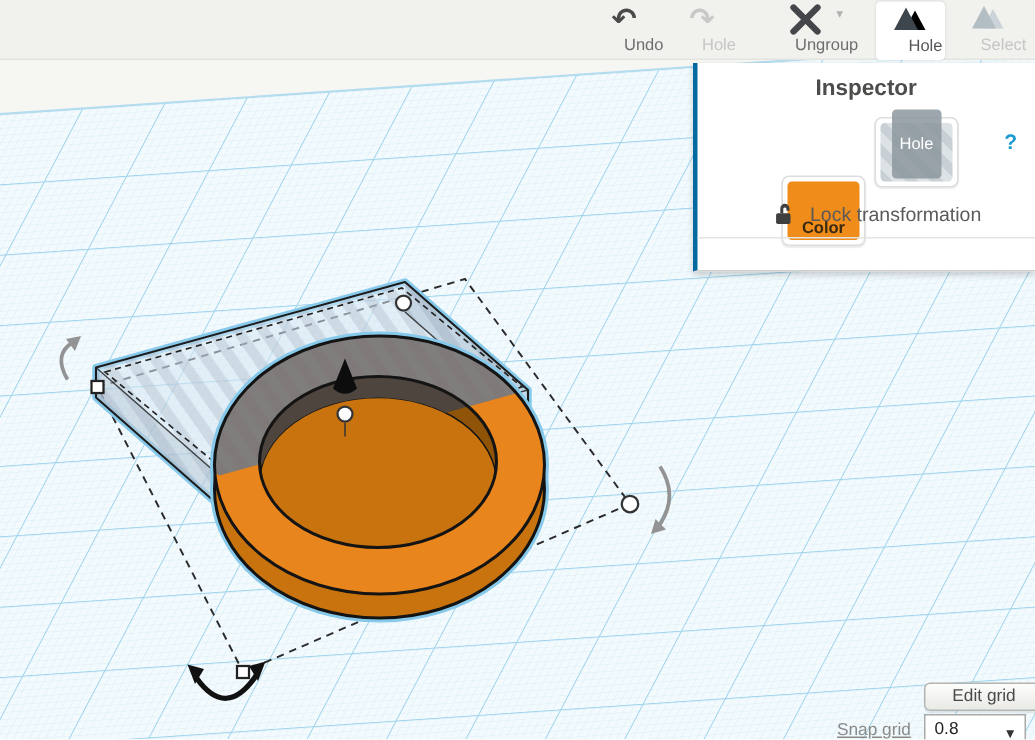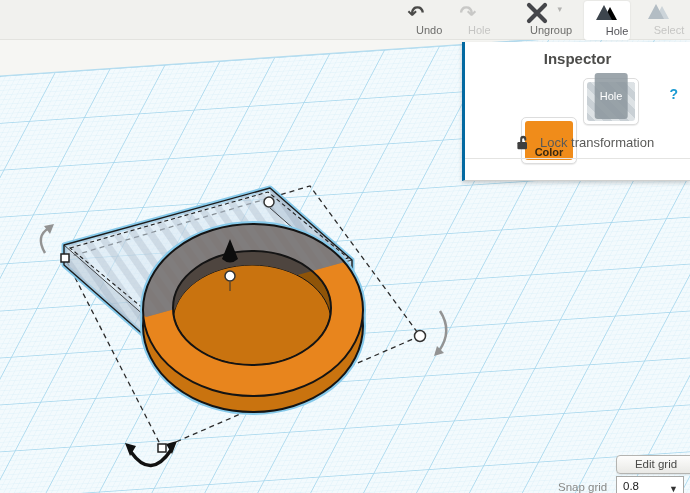--- a/index.html
+++ b/index.html
@@ -39,21 +39,21 @@
   .lock-row svg{margin-right:9px;}
   .lock-text{font-size:13px;color:#5a5a58;}
   .insp-divider{position:absolute;left:0;top:116px;width:100%;height:1px;background:#e4e4e2;}
   .insp-hint{position:absolute;left:7px;top:122px;font-size:11.5px;color:#95959?3;color:#959593;}
 
   
   .edit-grid-btn{position:absolute;left:616px;top:455px;width:80px;height:19px;z-index:25;
                  background:linear-gradient(#fdfdfc,#e9e9e6);border:1px solid #b4b4b1;border-radius:4px;
                  font-size:11.5px;color:#4a4a48;text-align:center;line-height:17px;cursor:pointer;
                  box-shadow:0 1px 1px rgba(0,0,0,.08);}
-  .snap-label{position:absolute;left:558px;top:481px;font-size:11.5px;color:#8a8a88;z-index:25;}
+  .snap-label{position:absolute;left:558px;top:481px;font-size:11.5px;color:#8a8a88;z-index:25;text-decoration:underline;}
   .snap-select{position:absolute;left:616px;top:476px;width:68px;height:20px;z-index:25;background:#ffffff;
                border:1px solid #a9a9a7;font-size:11.5px;color:#222;line-height:18px;padding-left:6px;cursor:pointer;}
   .snap-caret{position:absolute;right:5px;top:3px;font-size:9px;color:#333;}
 
   
   .scene{position:absolute;left:0;top:40px;width:690px;height:453px;z-index:1;}
 </style>
 </head>
 <body>
 

